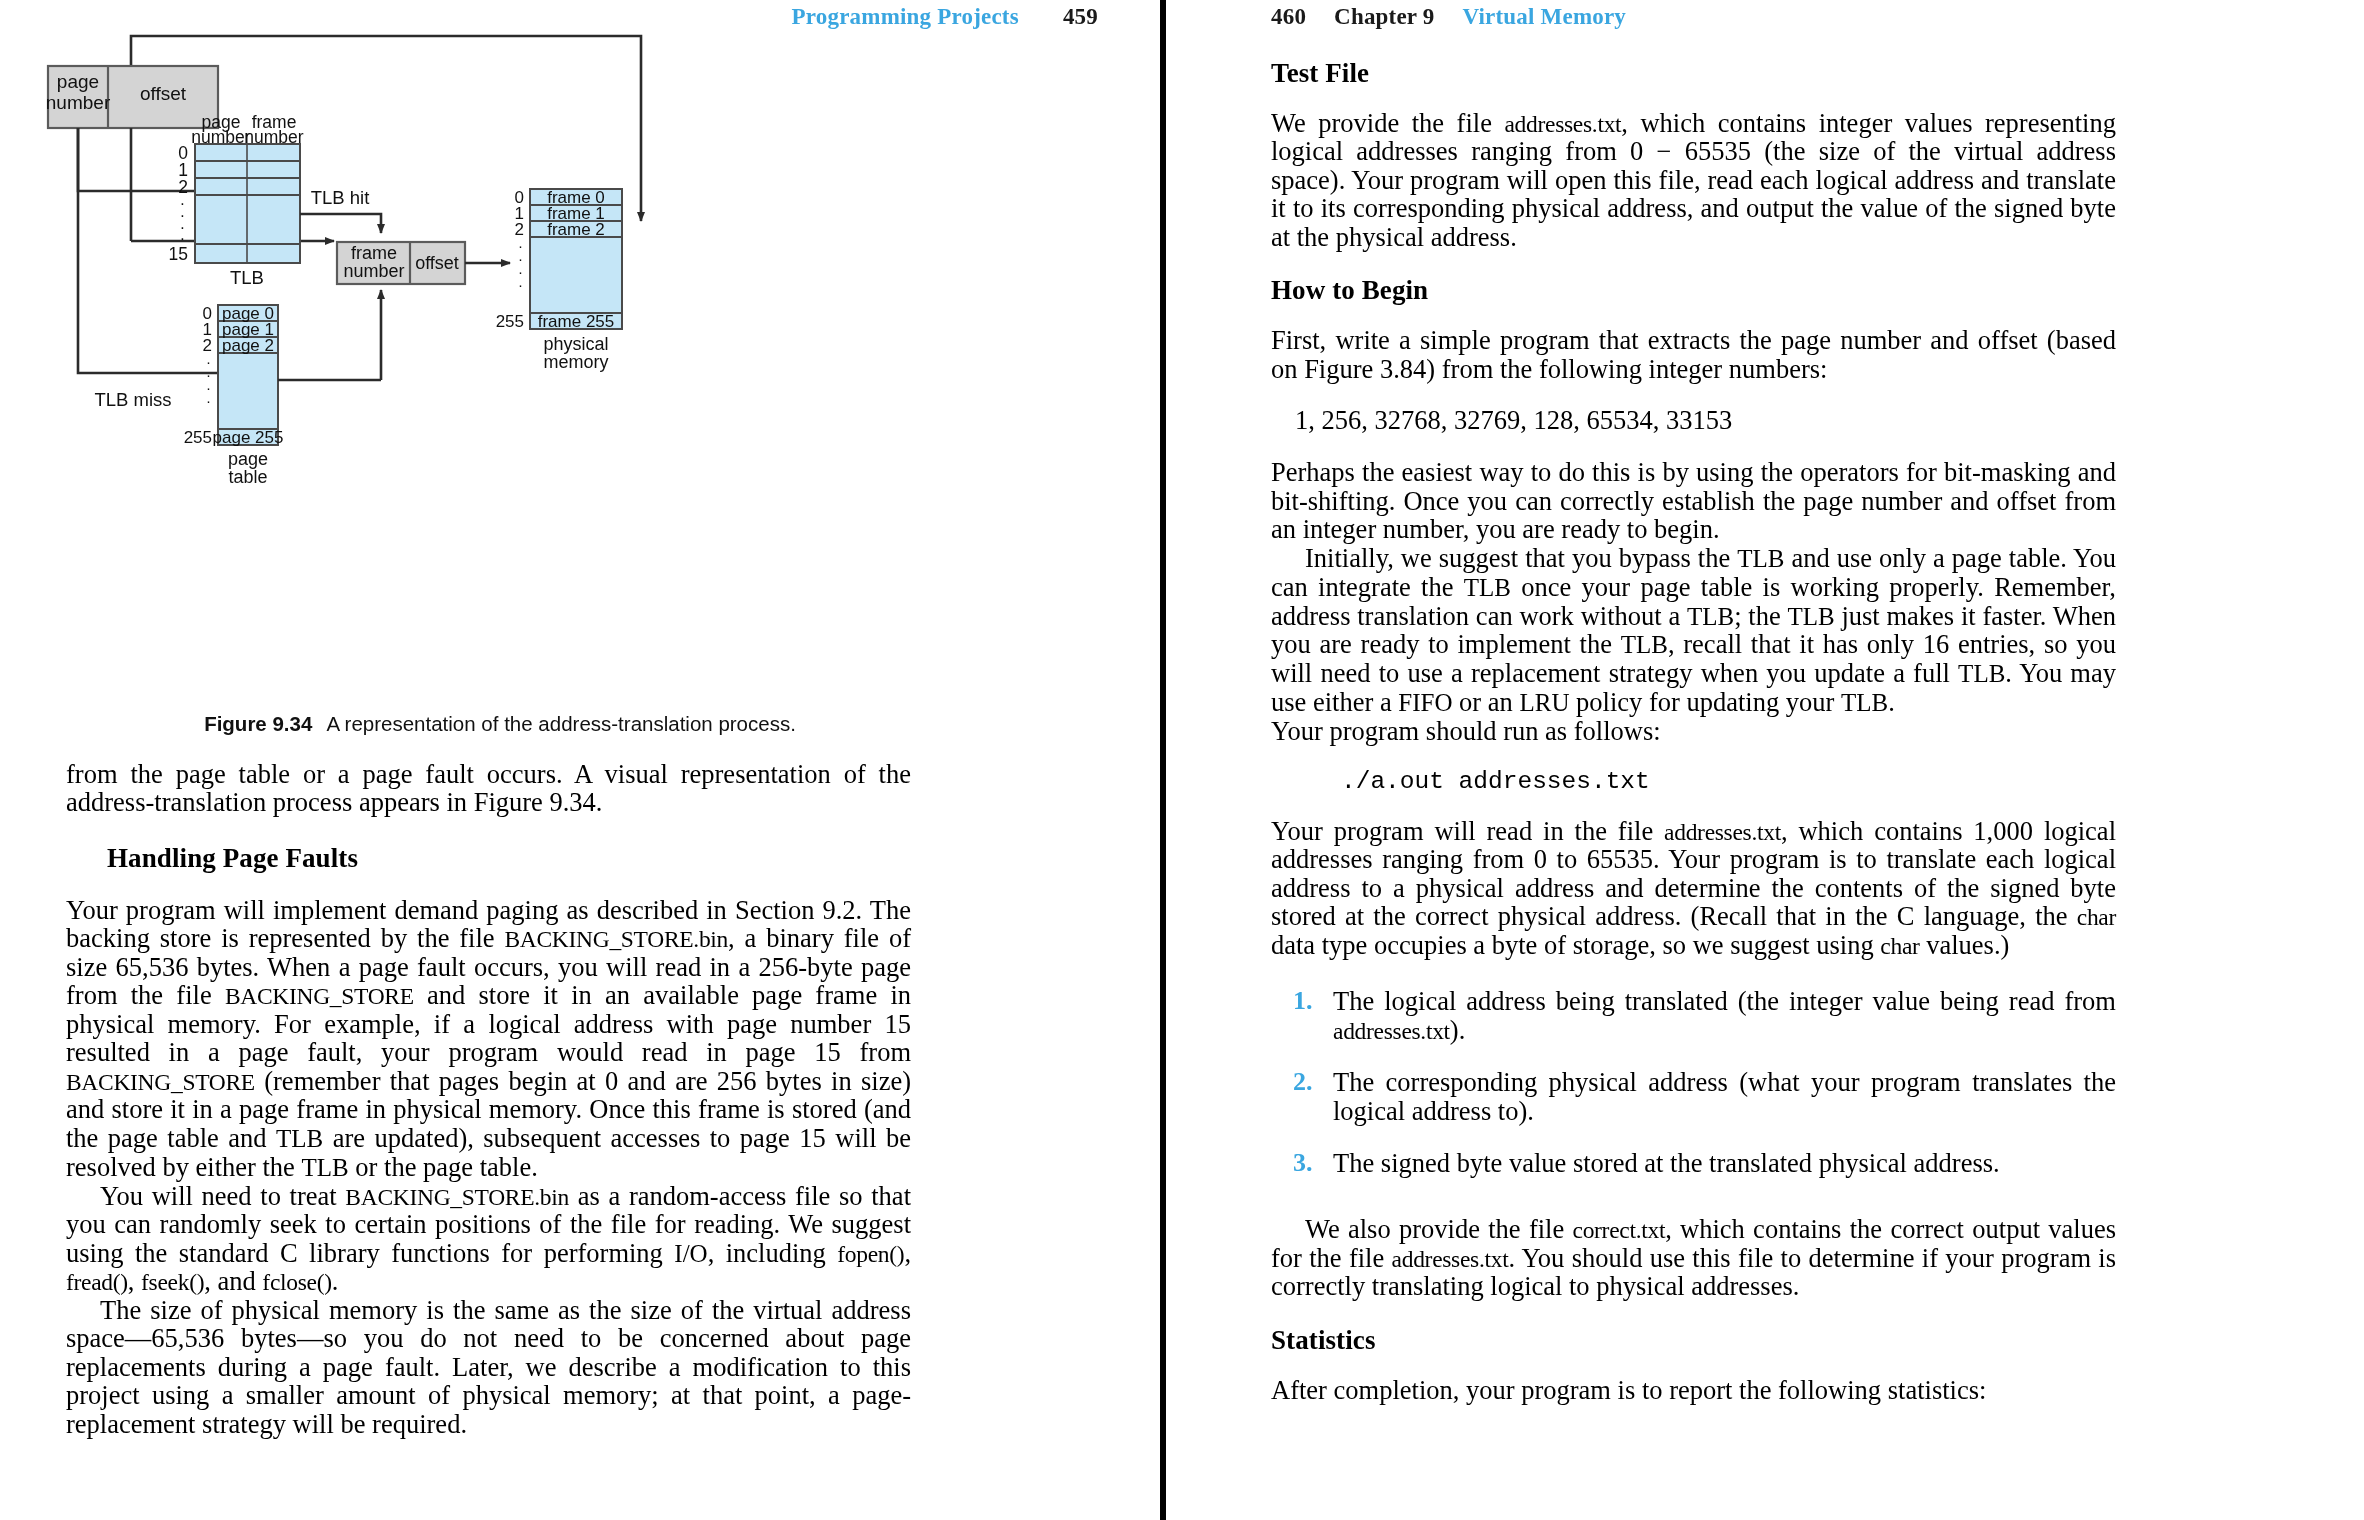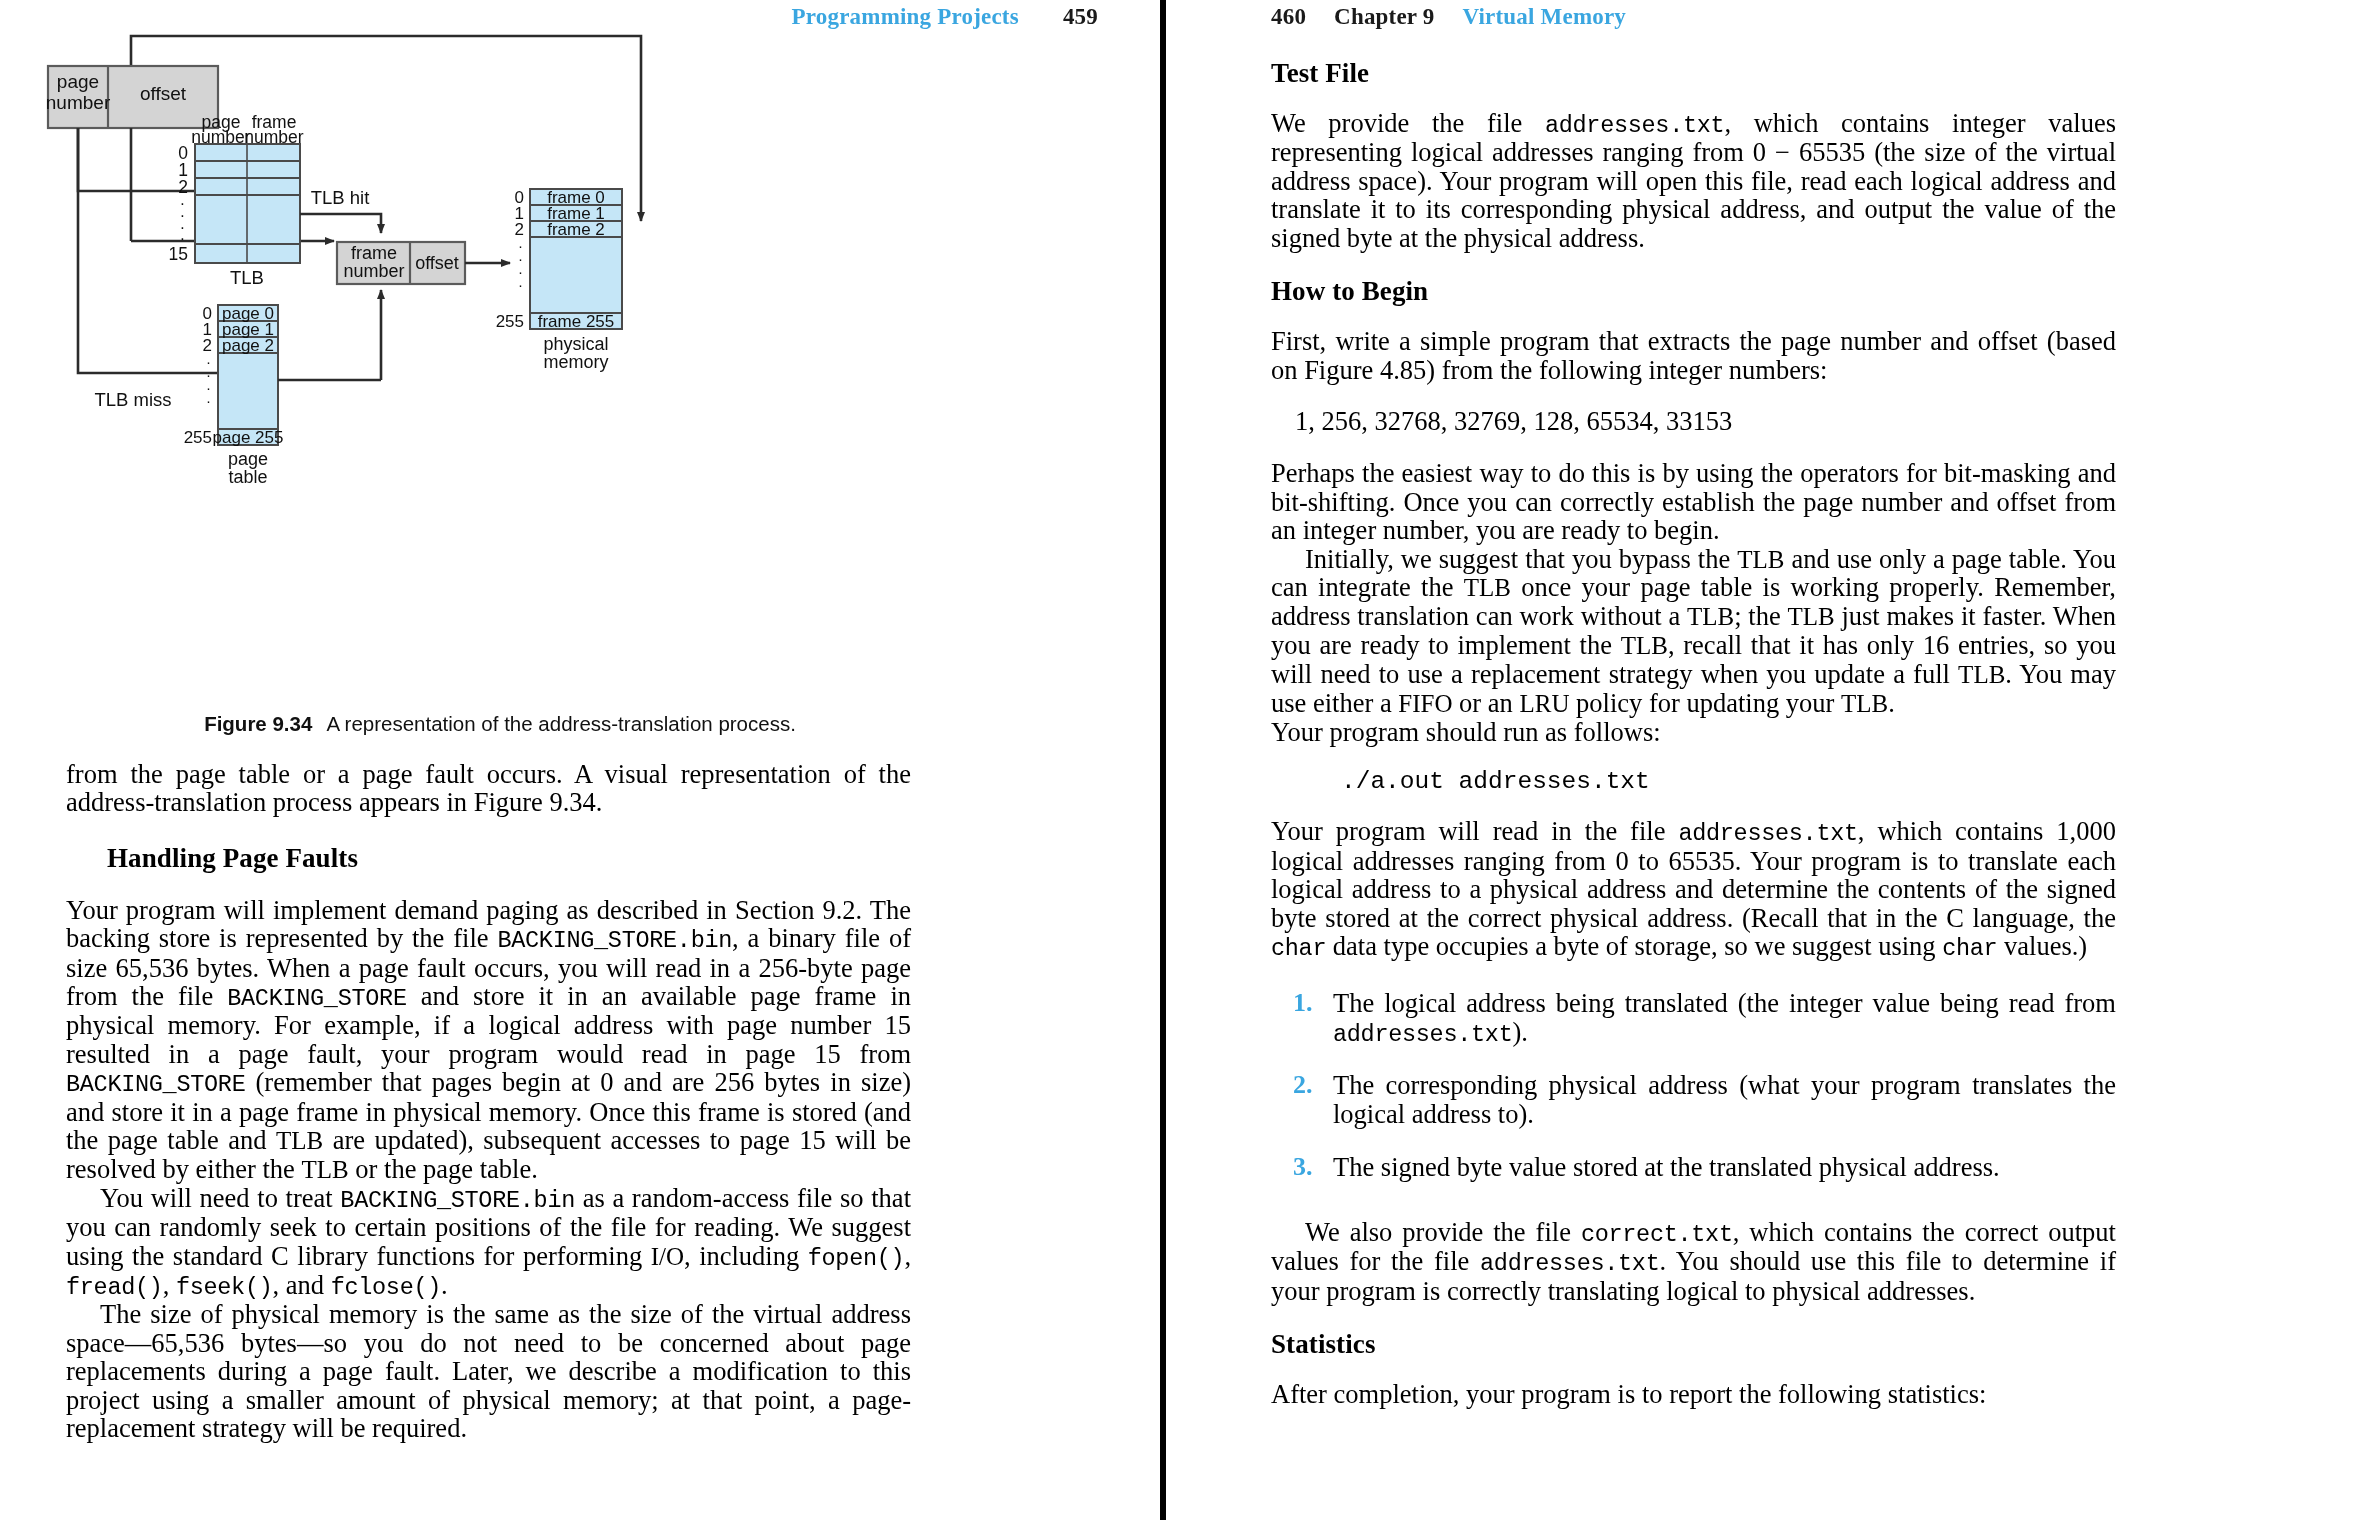--- a/index.html
+++ b/index.html
@@ -91,21 +91,21 @@
     margin: 0;
     font-size: 27px;
     font-weight: bold;
     font-family: "Liberation Serif", serif;
     letter-spacing: .1px;
   }
   .sub-wrap { margin-top: 26px; margin-bottom: 22px; margin-left: 41px; }
   .sub-wrap-tight { margin-top: 24px; margin-bottom: 20px; }
 
   code, .mono {
-    font-family: Liberation Mono, monospace;
+    font-family: Liberation Serif, serif;
     font-size: 23.5px;
     letter-spacing: -0.3px;
   }
   .sc { font-variant: small-caps; font-size: 25px; }
 
   .codeline {
     font-family: "Liberation Mono", monospace;
     font-size: 24.5px;
     margin-left: 70px;
     letter-spacing: 0px;
@@ -295,21 +295,21 @@
       <div class="sub-wrap-tight" style="margin-top:0;">
           <h4 class="sub">Test File</h4>
         </div>
 
       <p class="body"><span>We provide the file </span><code>addresses.txt</code><span>, which contains integer values representing logical addresses ranging from 0 − 65535 (the size of the virtual address space). Your program will open this file, read each logical address and translate it to its corresponding physical address, and output the value of the signed byte at the physical address.</span></p>
 
       <div class="sub-wrap-tight">
           <h4 class="sub">How to Begin</h4>
         </div>
 
-      <p class="body"><span>First, write a simple program that extracts the page number and offset (based on Figure 4.85) from the following integer numbers:</span></p>
+      <p class="body"><span>First, write a simple program that extracts the page number and offset (based on Figure 3.84) from the following integer numbers:</span></p>
 
       <div class="gap-md"></div>
       <div class="displaynums">1, 256, 32768, 32769, 128, 65534, 33153</div>
       <div class="gap-md"></div>
 
       <p class="body"><span>Perhaps the easiest way to do this is by using the operators for bit-masking and bit-shifting. Once you can correctly establish the page number and offset from an integer number, you are ready to begin.</span></p>
 
       <p class="body indent"><span>Initially, we suggest that you bypass the </span><span class="sc">TLB</span><span> and use only a page table. You can integrate the </span><span class="sc">TLB</span><span> once your page table is working properly. Remember, address translation can work without a </span><span class="sc">TLB</span><span>; the </span><span class="sc">TLB</span><span> just makes it faster. When you are ready to implement the </span><span class="sc">TLB</span><span>, recall that it has only 16 entries, so you will need to use a replacement strategy when you update a full </span><span class="sc">TLB</span><span>. You may use either a </span><span class="sc">FIFO</span><span> or an </span><span class="sc">LRU</span><span> policy for updating your </span><span class="sc">TLB</span><span>.</span></p>
 
 

